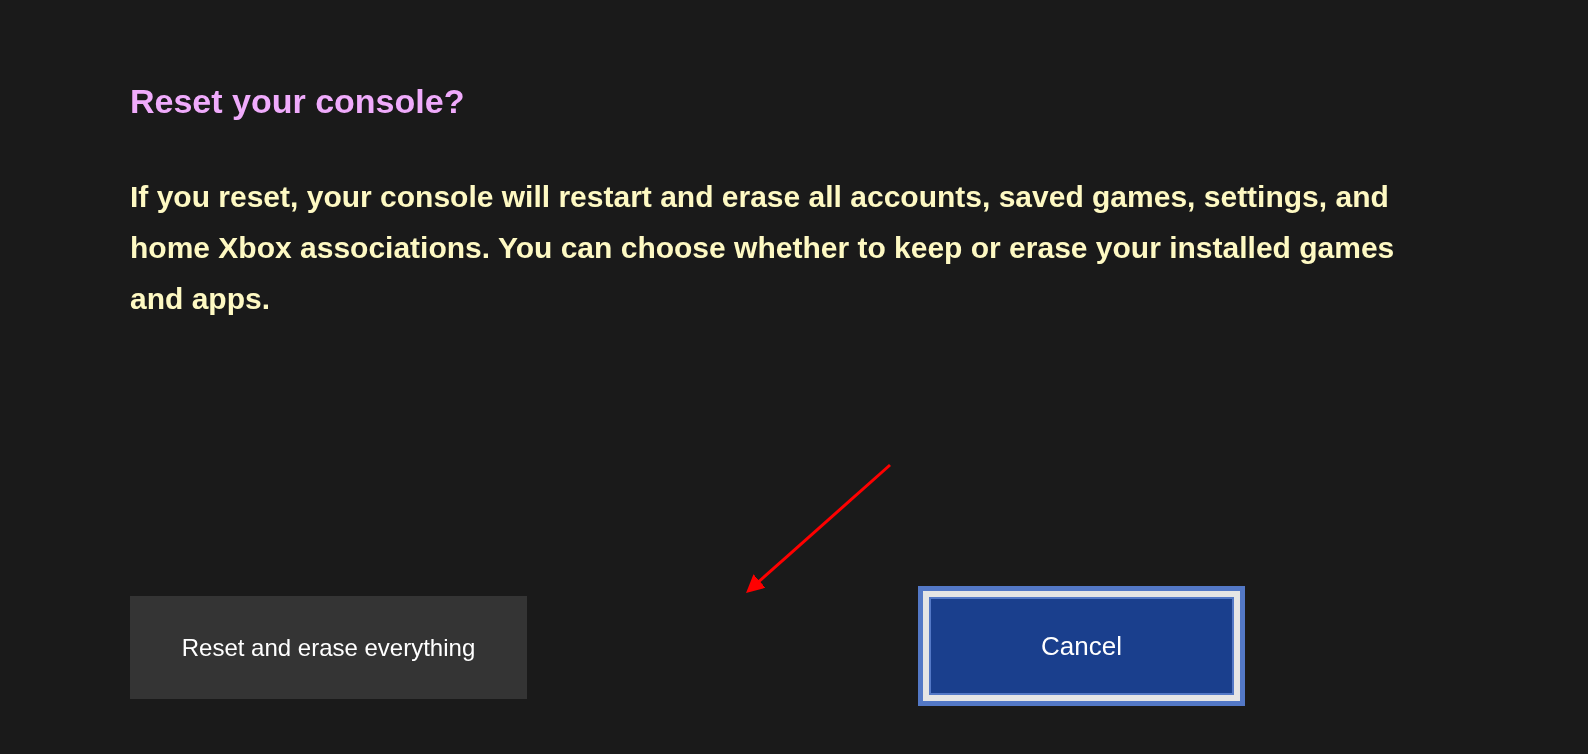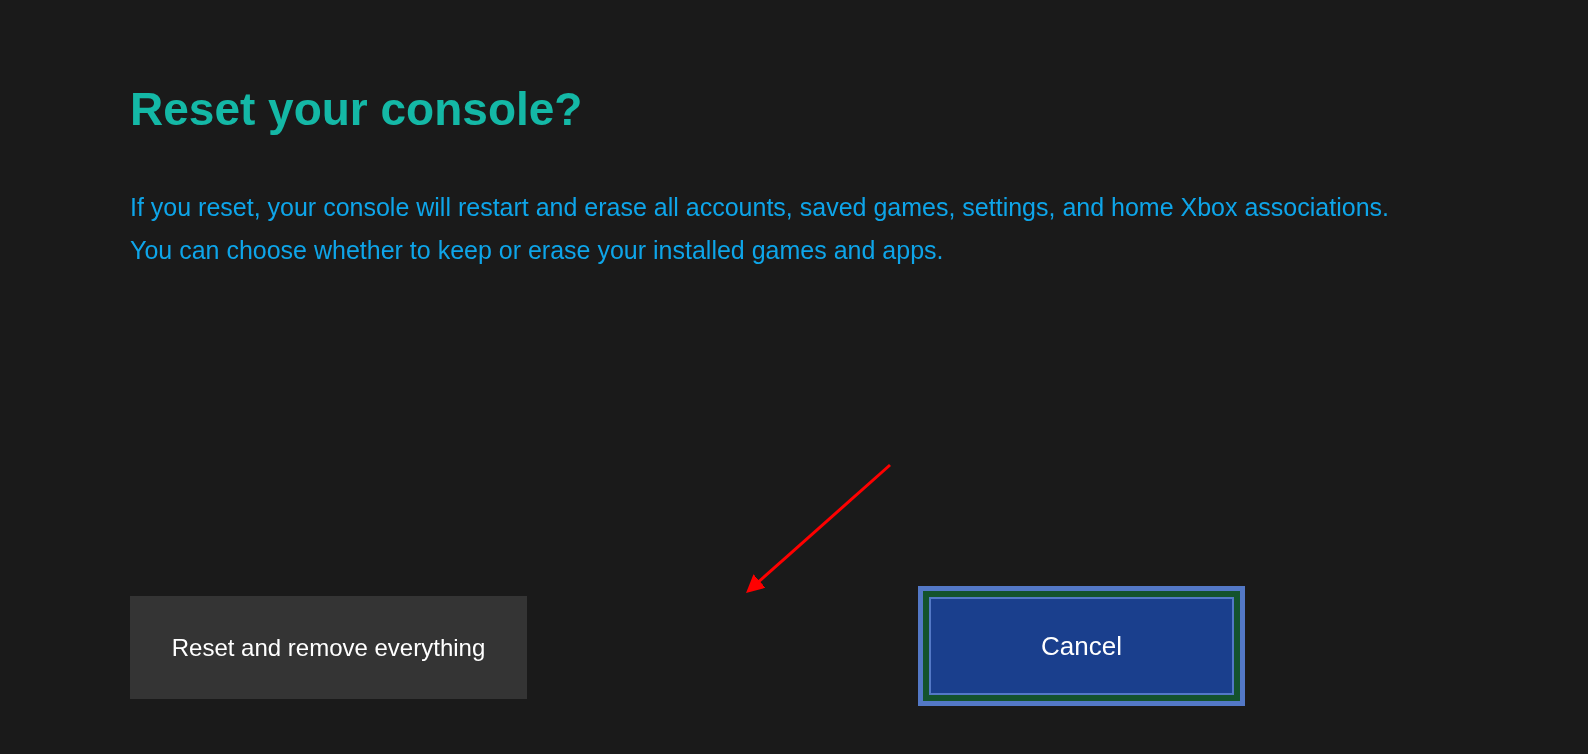--- a/index.html
+++ b/index.html
@@ -15,29 +15,29 @@
       color: #ffffff;
       position: relative;
       overflow: hidden;
     }
     .content {
       padding-top: 82px;
       padding-left: 130px;
       padding-right: 130px;
     }
     .title {
-      font-size: 46px;
+      font-size: 34px;
       font-weight: 600;
-      color: #14b8a6;
+      color: #f0abfc;
       margin-bottom: 50px;
     }
     .description {
-      font-size: 25px;
-      font-weight: 400;
-      color: #0ea5e9;
+      font-size: 30px;
+      font-weight: 700;
+      color: #fef9c3;
       line-height: 1.7;
       max-width: 1280px;
     }
     .button-row {
       position: absolute;
       bottom: 55px;
       left: 130px;
       display: flex;
       gap: 3px;
     }
@@ -57,21 +57,21 @@
       cursor: pointer;
       padding: 0 30px;
       line-height: 1.5;
     }
     .cancel-button {
       position: absolute;
       bottom: 48px;
       left: 918px;
       width: 327px;
       height: 120px;
-      background-color: #14532d;
+      background-color: #e5e5e5;
       border: 5px solid #5378c6;
       padding: 6px;
       cursor: pointer;
       display: flex;
       align-items: center;
       justify-content: center;
     }
     .cancel-inner {
       width: 100%;
       height: 100%;
@@ -93,21 +93,21 @@
 </head>
 <body>
 
 <div class="content">
   <h1 class="title">Reset your console?</h1>
   <p class="description">If you reset, your console will restart and erase all accounts, saved games, settings, and home Xbox associations. You can choose whether to keep or erase your installed games and apps.</p>
 </div>
 
 <div class="button-row">
   <button class="option-button">
-    <span>Reset and remove everything</span>
+    <span>Reset and erase everything</span>
   </button>
 </div>
 
 <div class="cancel-button">
   <div class="cancel-inner">
     <span>Cancel</span>
   </div>
 </div>
 
 <svg class="arrow-overlay" style="left: 735px; top: 455px; width: 170px; height: 150px;">

